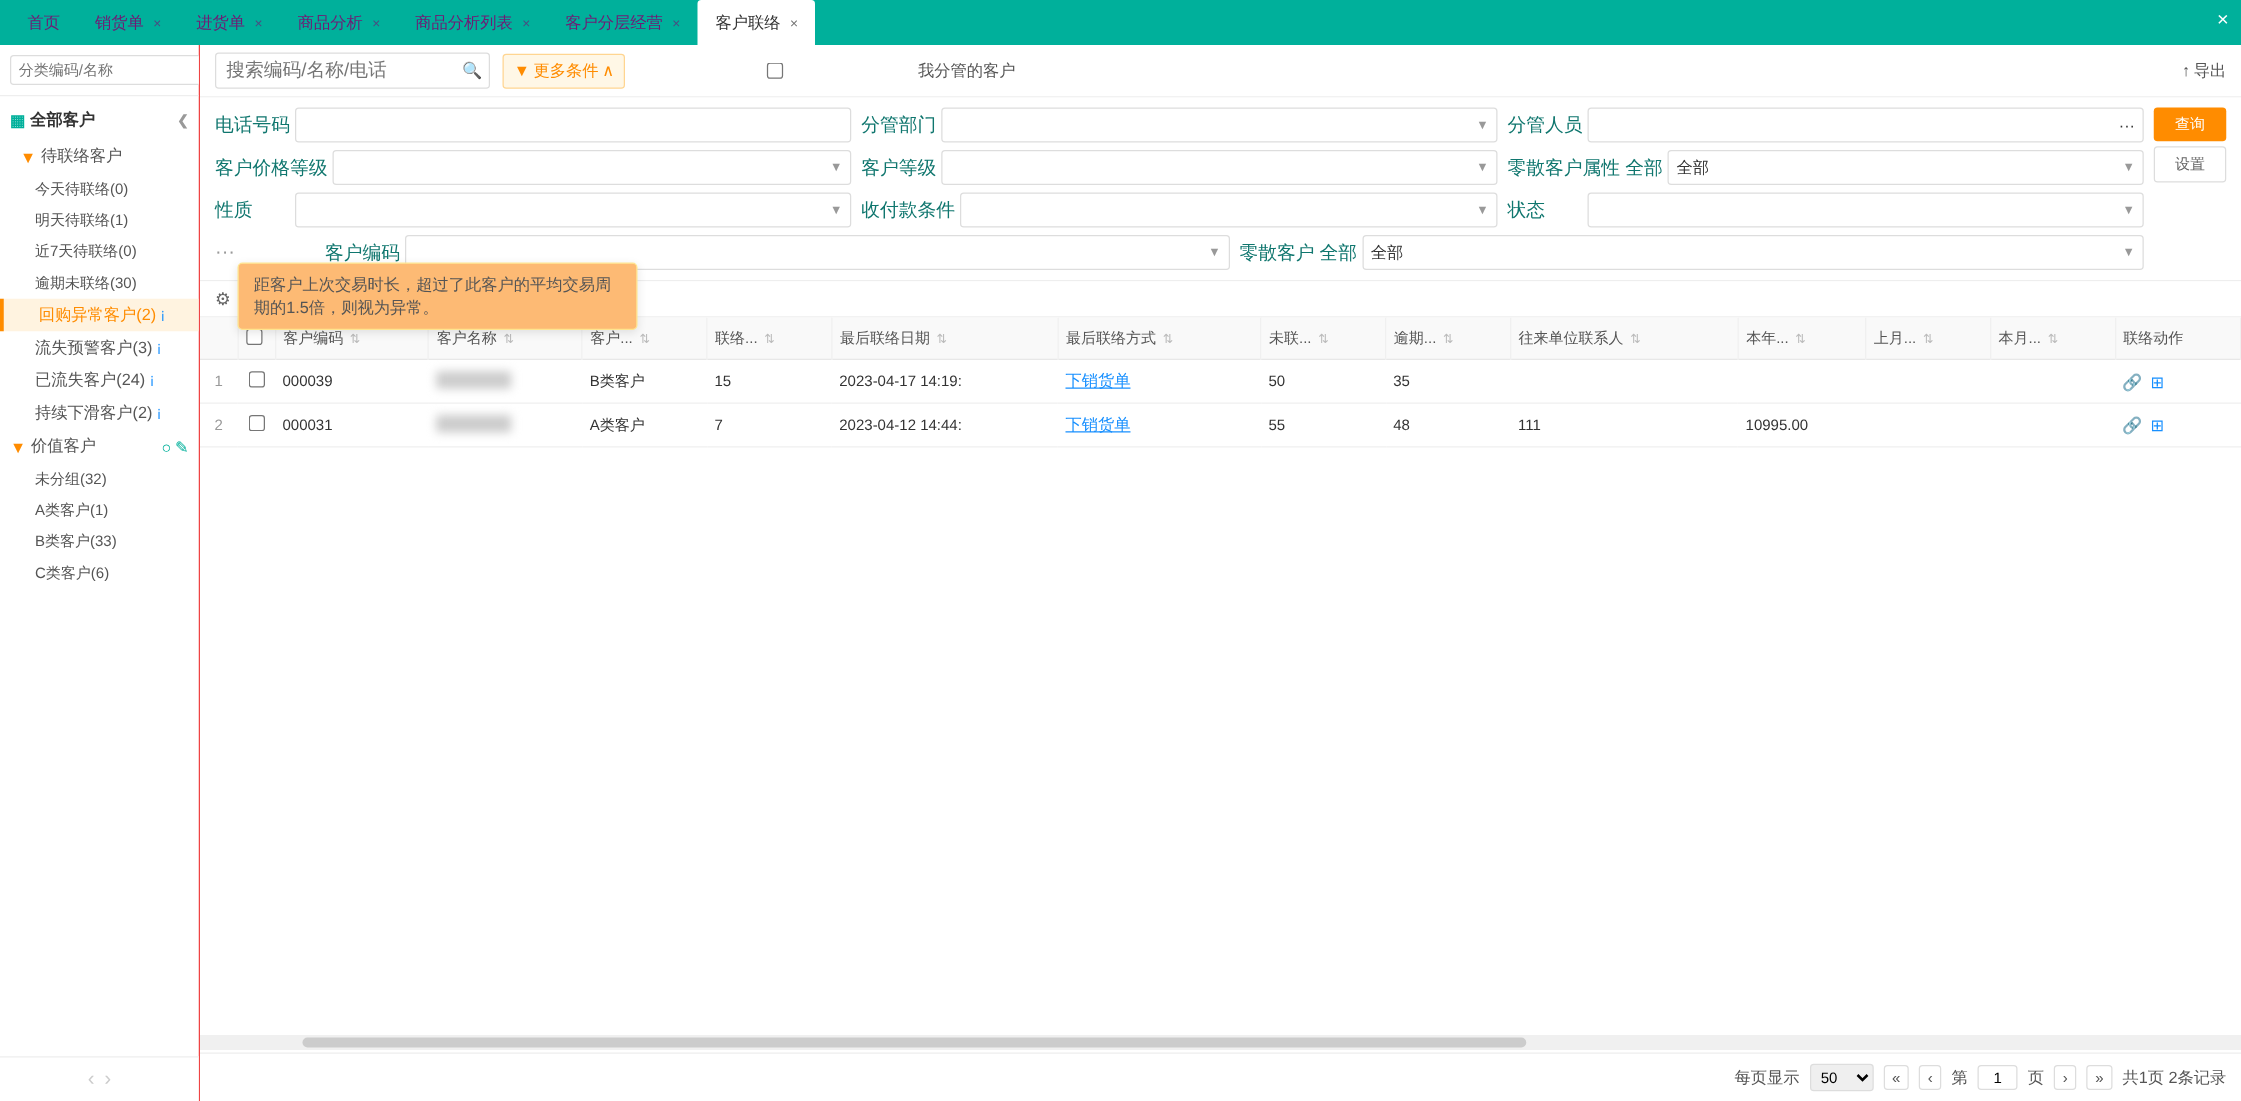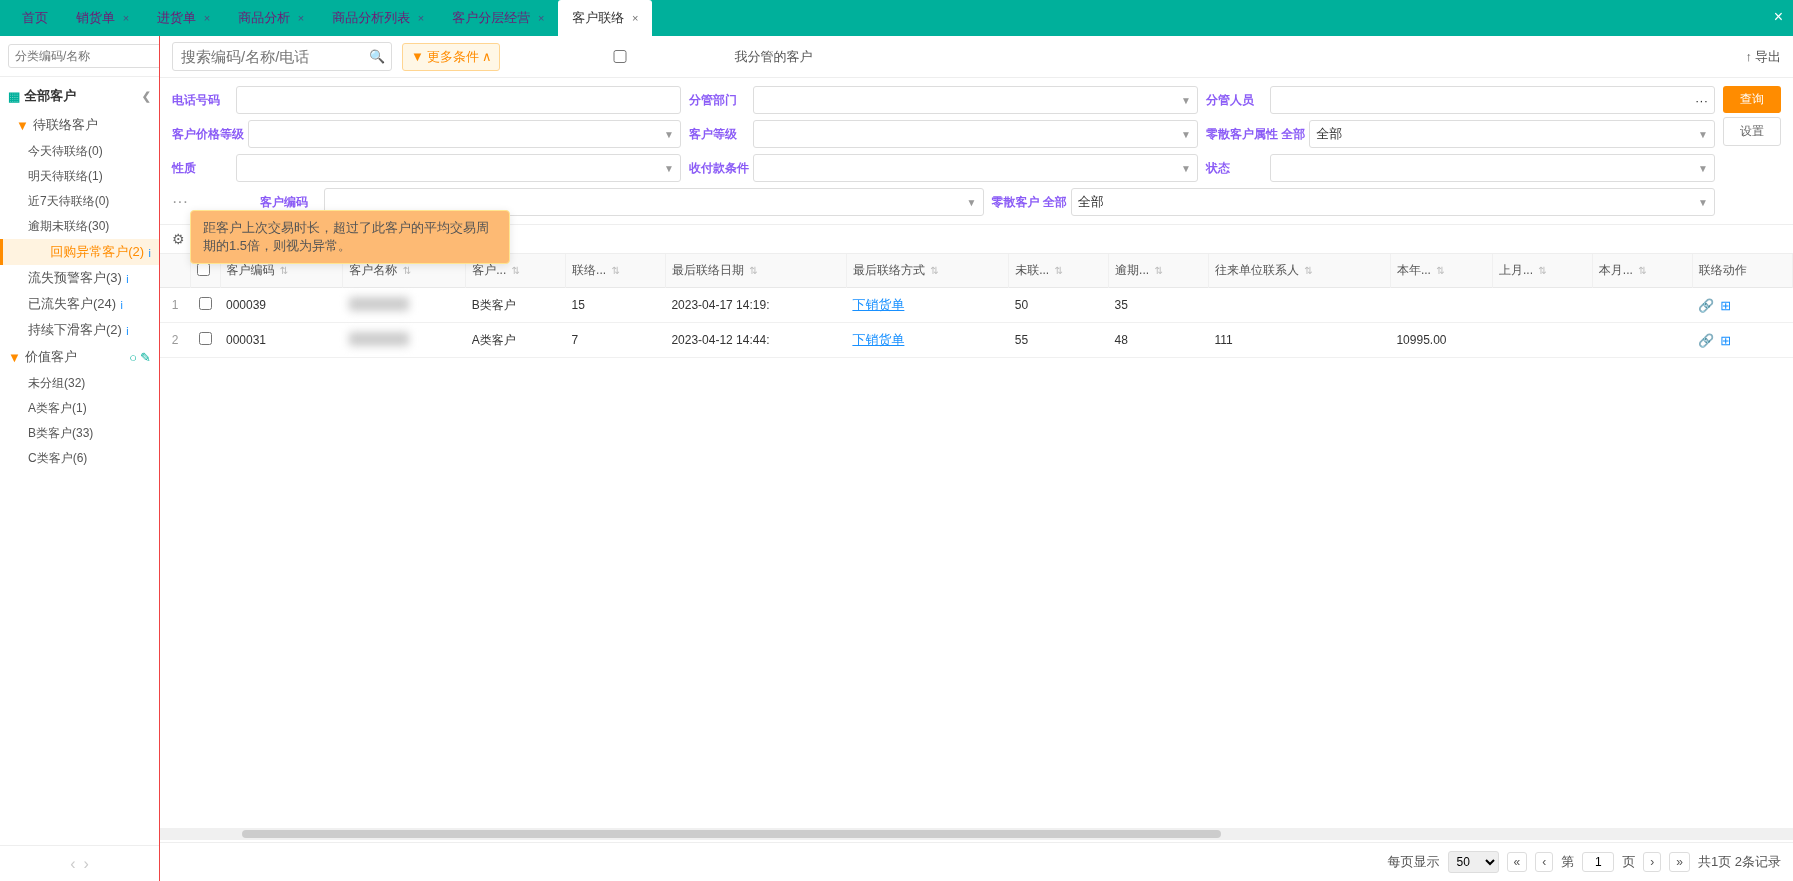--- a/index.html
+++ b/index.html
@@ -90,21 +90,21 @@
       cursor: pointer;
       font-size: 13px;
     }
     .tree-group-label .tri { margin-right: 4px; color: #ff8c00; }
     .tree-leaf {
       padding: 4px 8px 4px 28px;
       color: #555;
       cursor: pointer;
       font-size: 12px;
     }
-    .tree-leaf.active { background: #fff3e0; color: #ff8c00; border-left: 3px solid #ff8c00; justify-content: flex-end; }
+    .tree-leaf.active { background: #fff3e0; color: #ff8c00; border-left: 3px solid #ff8c00; }
 
     
     .tooltip-box {
       position: absolute;
       left: 190px;
       top: 210px;
       background: #fdba74;
       border: 1px solid #ffe58f;
       border-radius: 4px;
       padding: 8px 12px;
@@ -185,25 +185,24 @@
       margin-bottom: 6px;
     }
     .filter-row:last-child { margin-bottom: 0; }
     .filter-item {
       display: flex;
       align-items: center;
       gap: 4px;
       flex: 1;
     }
     .filter-label {
-      color: #8b5cf6;
-      font-size: 12px;
+      color: #0f766e;
+      font-size: 15px;
       white-space: nowrap;
       min-width: 60px;
-      font-weight: bold;
     }
     .filter-select {
       flex: 1;
       border: 1px solid #ddd;
       border-radius: 3px;
       padding: 4px 6px;
       font-size: 12px;
       outline: none;
       background: white;
       cursor: pointer;

